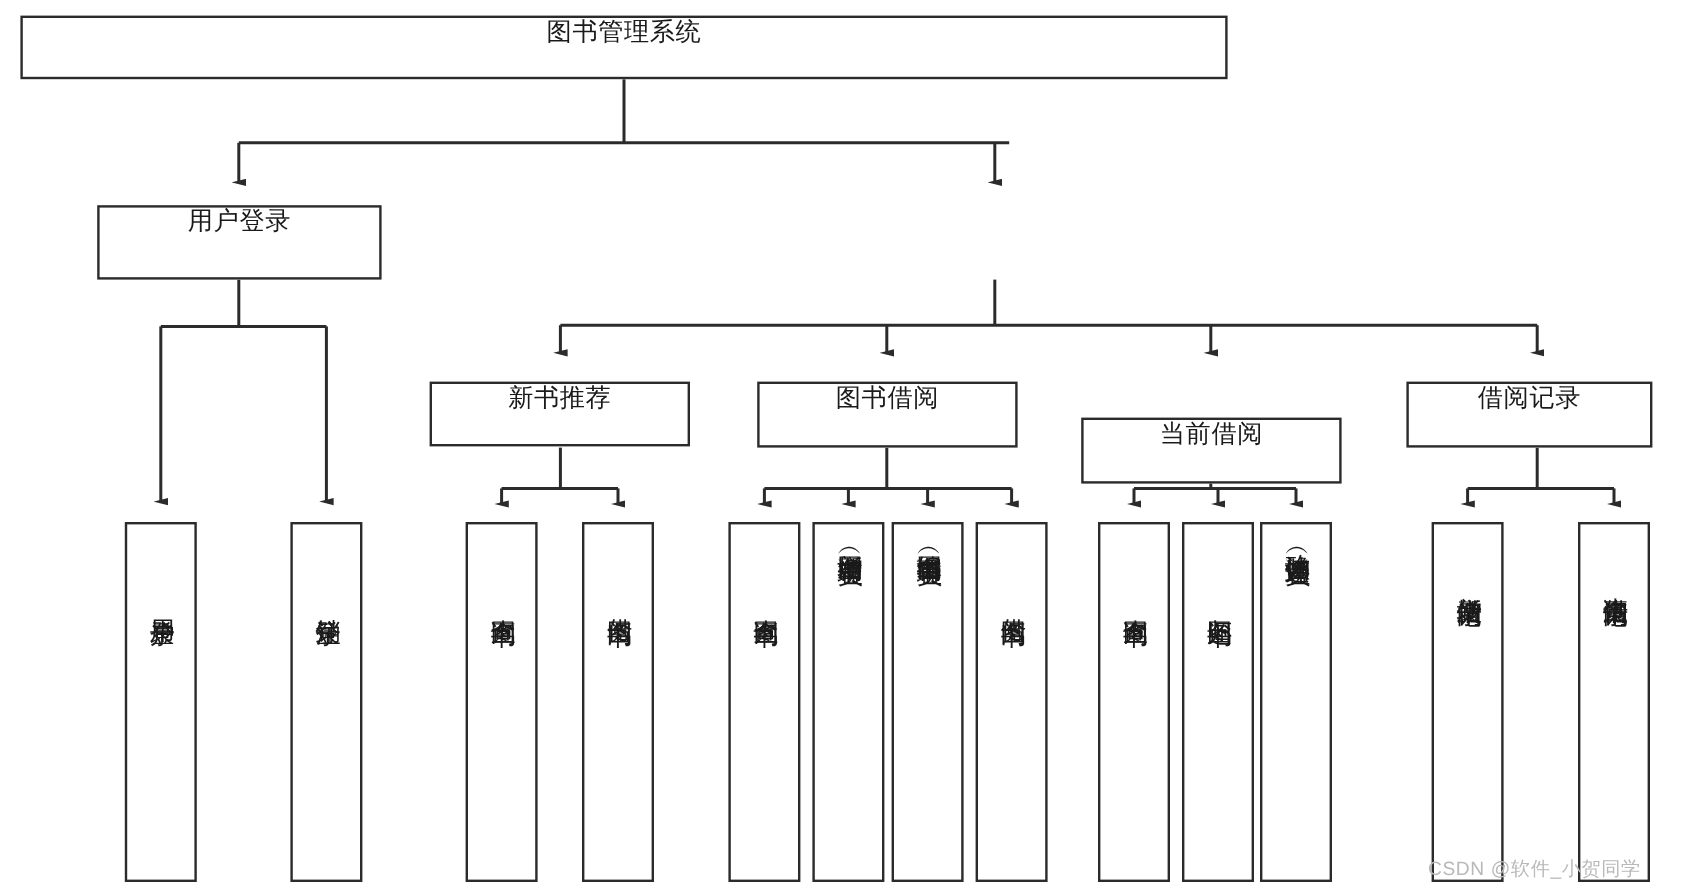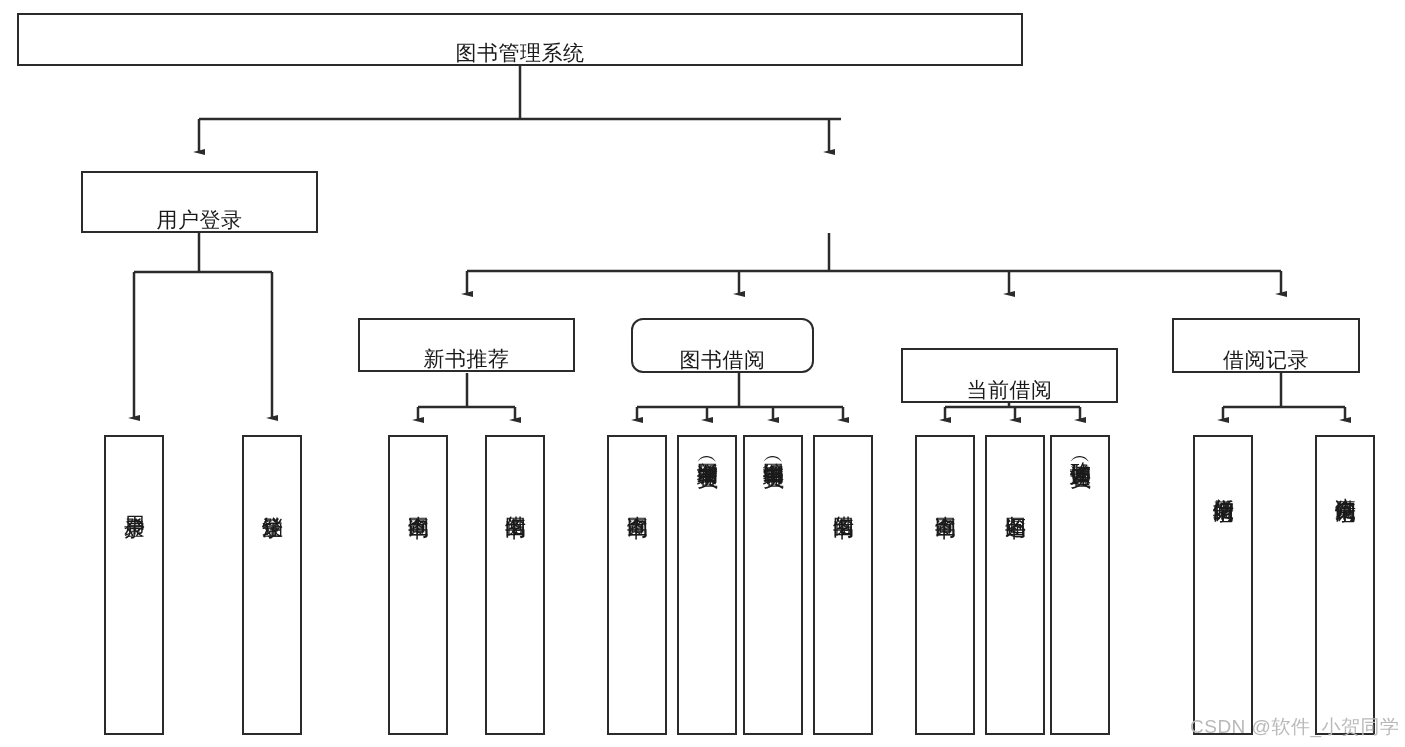--- a/index.html
+++ b/index.html
@@ -24,21 +24,21 @@
     width: 1405px;
     height: 747px;
     pointer-events: none;
   }
   .node {
     position: absolute;
     box-sizing: border-box;
     border: 2.5px solid #2b2b2b;
     background: #ffffff;
     display: flex;
-    align-items: flex-end;
+    align-items: flex-start;
     justify-content: center;
     color: #1a1a1a;
   }
   .node.horiz .label {
     font-size: 21px;
     line-height: 1.1;
     white-space: nowrap;
     letter-spacing: 0.5px;
   }
   .node.vert {
@@ -60,21 +60,21 @@
   .node.vert.center2 .label {
     margin-top: 56px;
   }
   .node.vert.top .label {
     margin-top: 2px;
   }
   #watermark {
     position: absolute;
     left: 1190px;
     top: 714px;
-    font-size: 19px;
+    font-size: 16px;
     color: #b9b9b9;
     white-space: nowrap;
     letter-spacing: 0.5px;
   }
 </style>
 </head>
 <body>
 
 <div id="canvas">
 
@@ -132,27 +132,27 @@
     <span class="label">图书管理系统</span>
   </div>
 
   <div class="node horiz" style="left:81px; top:171px; width:237px; height:62px;">
     <span class="label">用户登录</span>
   </div>
 
   <div class="node horiz" style="left:358px; top:318px; width:217px; height:54px;">
     <span class="label">新书推荐</span>
   </div>
-  <div class="node horiz" style="left:631px; top:318px; width:183px; height:55px;border-radius:12px;">
+  <div class="node horiz" style="left:631px; top:318px; width:217px; height:55px;">
     <span class="label">图书借阅</span>
   </div>
   <div class="node horiz" style="left:901px; top:318px; width:217px; height:55px;margin-top:30px;">
     <span class="label">当前借阅</span>
   </div>
-  <div class="node horiz" style="left:1172px; top:318px; width:188px; height:55px;">
+  <div class="node horiz" style="left:1172px; top:318px; width:205px; height:55px;">
     <span class="label">借阅记录</span>
   </div>
 
   <div class="node vert center2" style="left:104px; top:435px; width:60px; height:300px;">
     <span class="label">用户登录</span>
   </div>
   <div class="node vert center2" style="left:242px; top:435px; width:60px; height:300px;">
     <span class="label">注销登录</span>
   </div>
 

